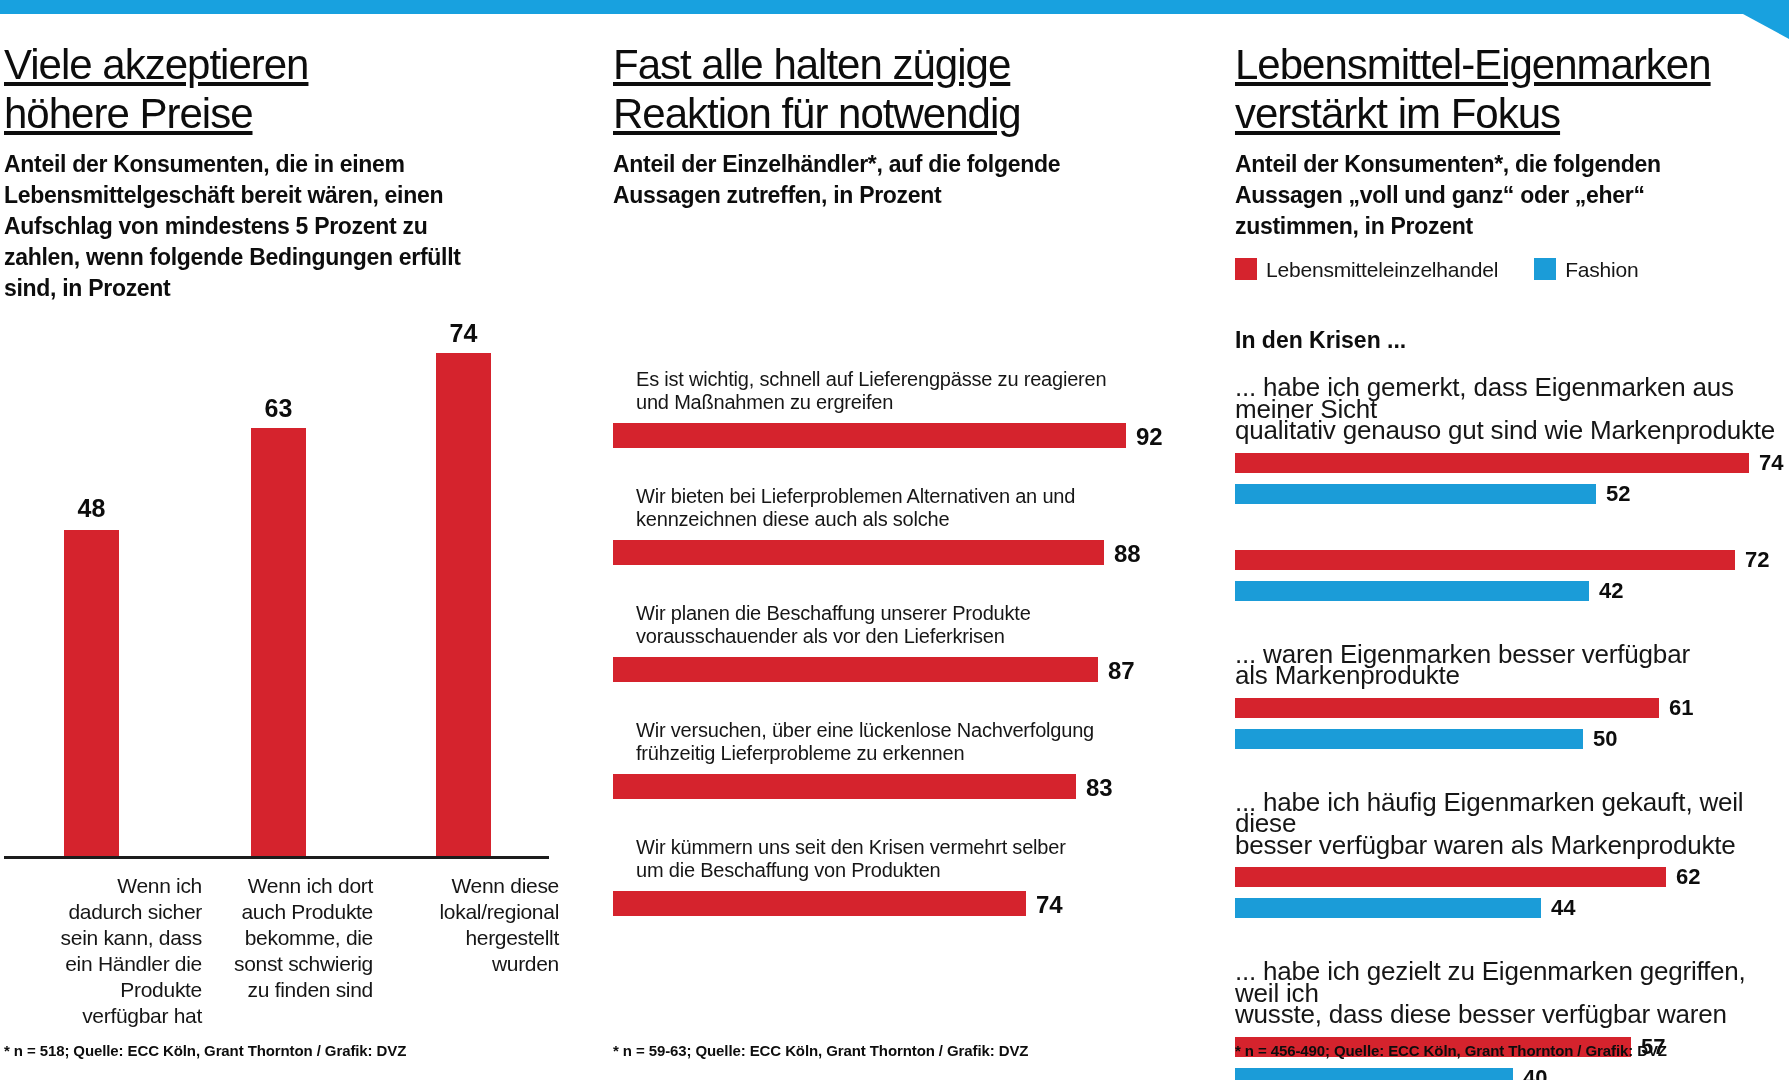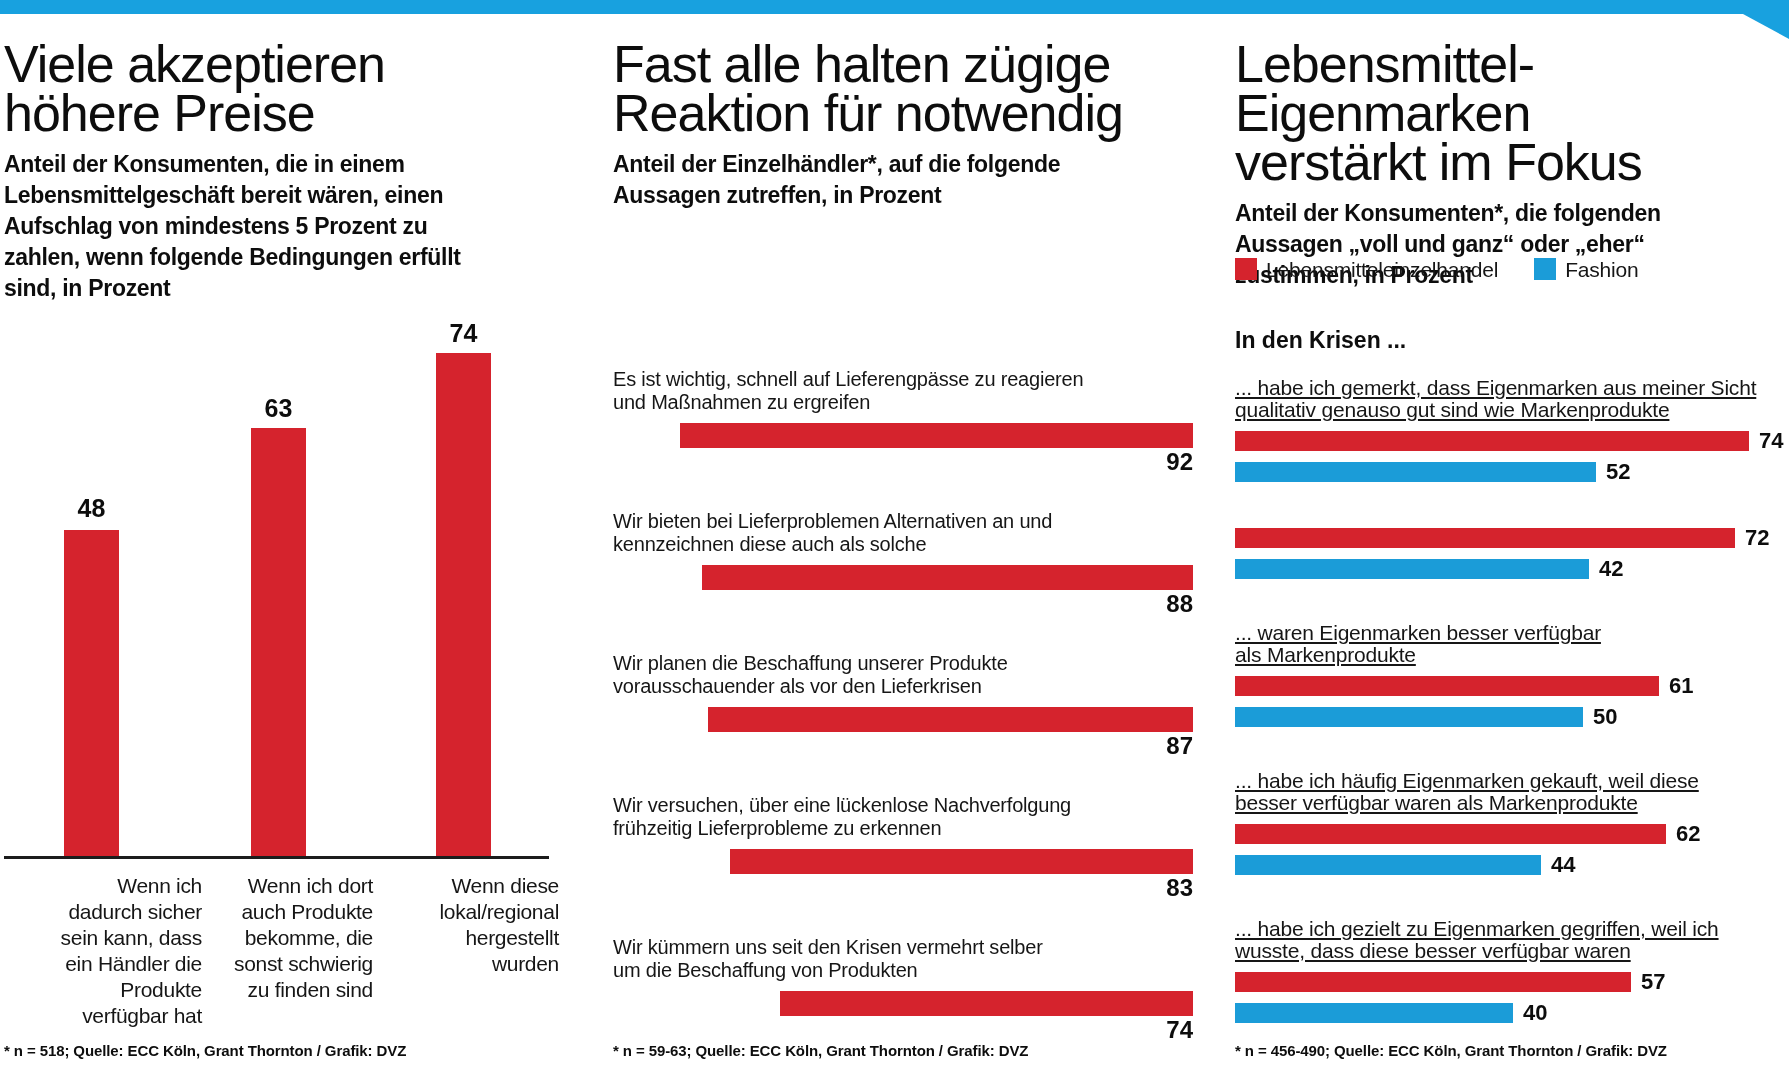--- a/index.html
+++ b/index.html
@@ -12,22 +12,22 @@
   }
   .band { position:absolute; top:0; left:0; width:1789px; height:14px; background:var(--band); }
   .corner { position:absolute; top:14px; right:0; display:block; }
 
   .panel { position:absolute; top:0; }
   .panel-left  { left:4px;    width:600px; height:1080px; }
   .panel-mid   { left:613px;  width:580px; height:1080px; }
   .panel-right { left:1235px; width:554px; height:1080px; }
 
   .title {
-    margin-top:40px; font-size:52px; line-height:49px; font-weight:400;
-    letter-spacing:-1px; color:var(--ink); white-space:pre-line;
+    margin-top:40px; font-size:42px; line-height:49px; font-weight:400;
+    letter-spacing:-1px; color:var(--ink); white-space:pre-line;text-decoration:underline;
   }
   .subtitle {
     margin-top:11px; font-size:23px; line-height:31px; font-weight:700;
     letter-spacing:-0.3px; color:var(--ink); white-space:pre-line;
   }
   .footnote {
     position:absolute; top:1042px; left:0; font-size:15px; font-weight:700;
     letter-spacing:-0.1px; color:var(--ink); white-space:nowrap;
   }
 
@@ -35,35 +35,35 @@
   .vchart { position:absolute; left:0; top:310px; width:545px; height:549px; border-bottom:3px solid #1c1c1c; }
   .vbar { position:absolute; bottom:0; background:var(--red); }
   .vbar-val { position:absolute; text-align:center; font-weight:700; font-size:25px; color:var(--ink); }
   .xcols { position:absolute; top:873px; left:0; width:560px; height:160px; }
   .xcol { position:absolute; top:0; text-align:right; font-size:21px; line-height:26px;
           letter-spacing:-0.3px; white-space:pre-line; color:#161616; }
 
   
   .mid-groups { position:absolute; left:0; top:368px; width:580px; }
   .mgroup { margin-bottom:34px; }
-  .stmt { font-size:20px; line-height:23px; letter-spacing:-0.2px; white-space:pre-line; color:#161616; }
-  .hrow { display:flex; align-items:flex-end; margin-top:9px;flex-direction:column; }
+  .stmt { font-size:20px; line-height:23px; letter-spacing:-0.2px; white-space:pre-line; color:#161616;margin-left:23px; }
+  .hrow { display:flex; align-items:flex-start; margin-top:9px; }
   .hbar { height:25px; background:var(--red); flex:0 0 auto; }
   .hval { margin-left:10px; font-weight:700; font-size:24px; color:var(--ink); }
 
   
   .right-legend { position:absolute; top:258px; left:0; display:flex; align-items:flex-start;
                   font-size:21px; letter-spacing:-0.2px; color:#161616; }
   .lg-swatch { width:22px; height:22px; margin-right:9px; flex:0 0 auto; }
   .lg-swatch.red { background:var(--red); }
   .lg-swatch.blue { background:var(--blue); margin-left:36px; }
   .krisen { position:absolute; top:327px; left:0; font-size:23px; font-weight:700; color:var(--ink); }
   .right-groups { position:absolute; left:0; top:377px; width:554px; }
   .rgroup { margin-bottom:40px; }
-  .rstmt { font-size:21px; line-height:21.5px; letter-spacing:-0.2px; white-space:pre-line; color:#161616;text-decoration:underline; }
+  .rstmt { font-size:26px; line-height:21.5px; letter-spacing:-0.2px; white-space:pre-line; color:#161616; }
   .rrow { display:flex; align-items:center; }
   .rrow.r1 { margin-top:8px; }
   .rrow.r2 { margin-top:5px;align-items:center; }
   .rbar { height:20px; flex:0 0 auto; }
   .rbar.red { background:var(--red); }
   .rbar.blue { background:var(--blue); }
   .rval { margin-left:10px; font-weight:700; font-size:22px; color:var(--ink); }
 </style>
 </head>
 <body>

